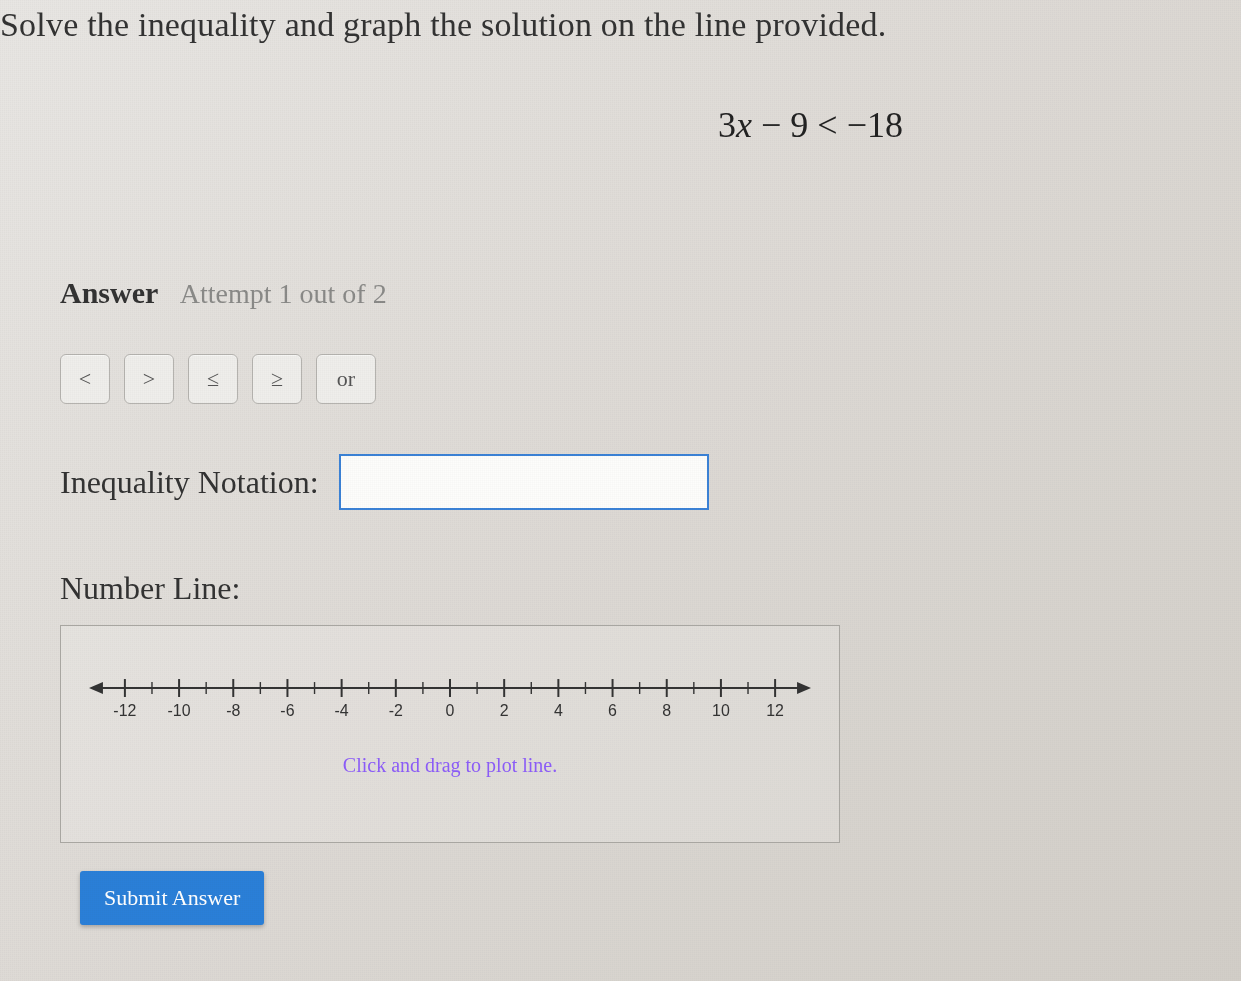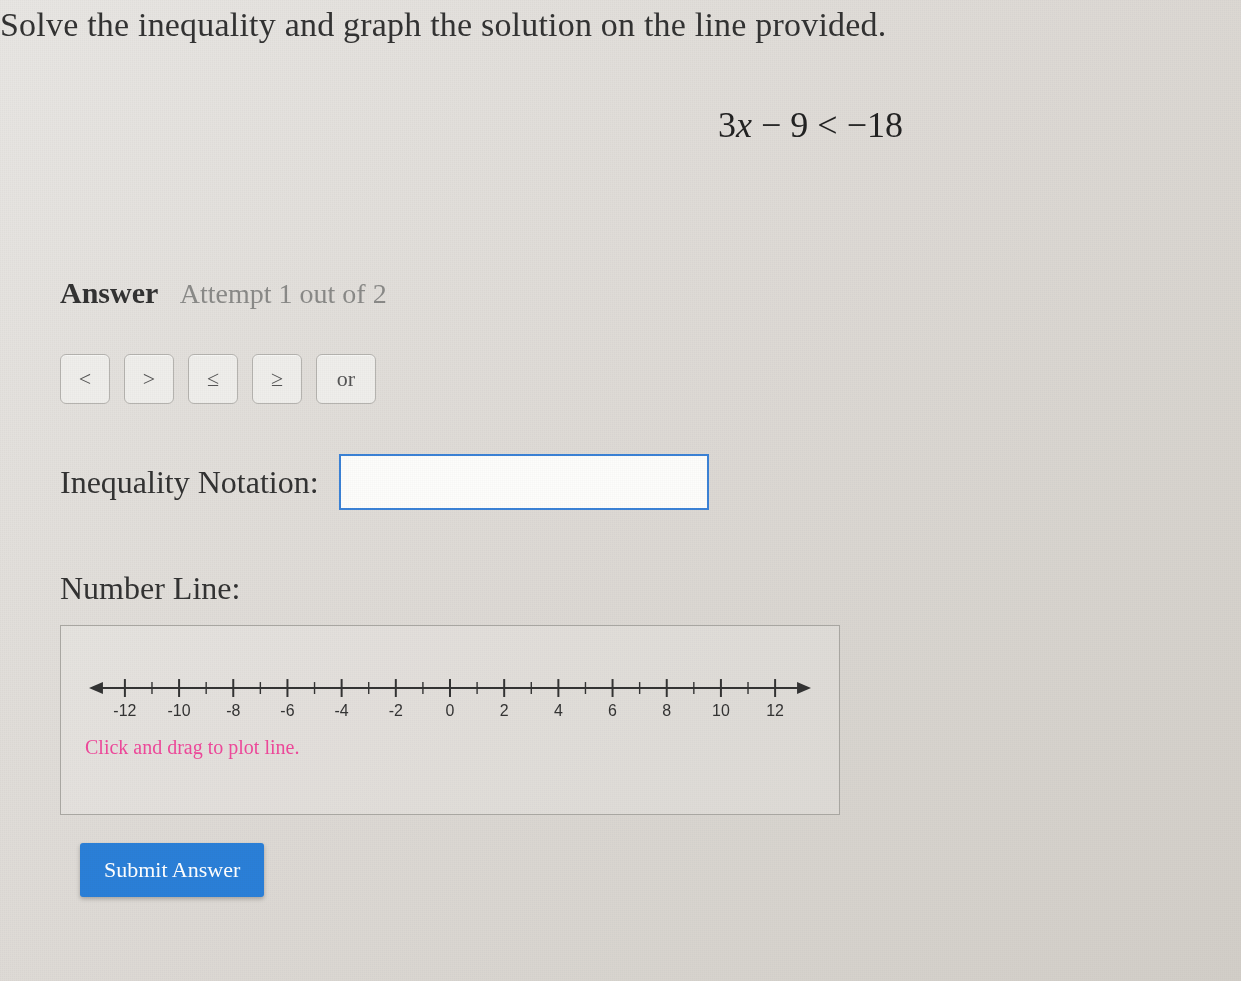--- a/index.html
+++ b/index.html
@@ -76,31 +76,32 @@
     padding: 4px 10px;
   }
   .numline-label {
     margin-top: 60px;
     font-size: 32px;
     color: #333;
   }
   .numline-box {
     margin-top: 18px;
     width: 780px;
-    height: 190px;
+    height: 218px;
     border: 1px solid #a8a6a1;
     background: rgba(255,255,255,0.15);
     position: relative;
     padding: 34px 24px 10px 24px;
   }
   .numline-svg { width: 100%; height: 70px; display: block; }
   .numline-hint {
-    color: #ec4899;
+    text-align: center;
+    color: #8b5cf6;
     font-size: 20px;
-    margin-top: 6px;
+    margin-top: 24px;
     font-family: Georgia, serif;
   }
   .tick-label {
     font-family: Arial, sans-serif;
     font-size: 16px;
     fill: #333;
     text-anchor: middle;
   }
   .submit-btn {
     margin-top: 28px;

